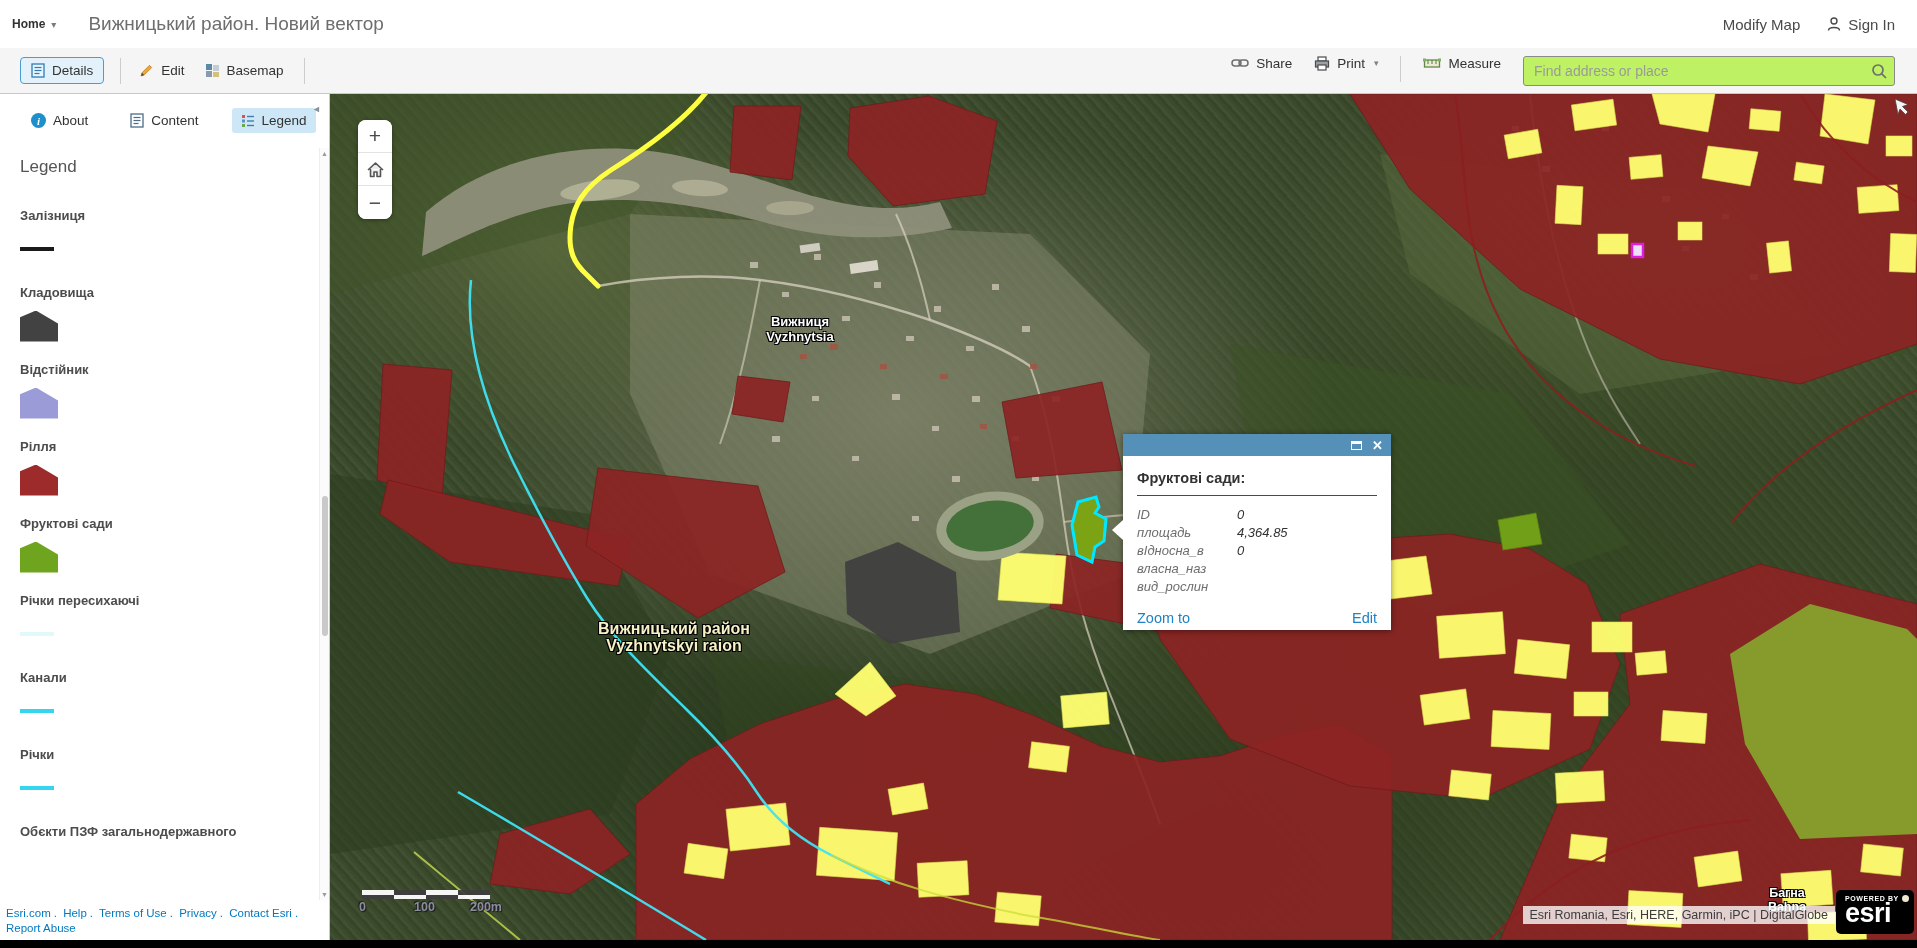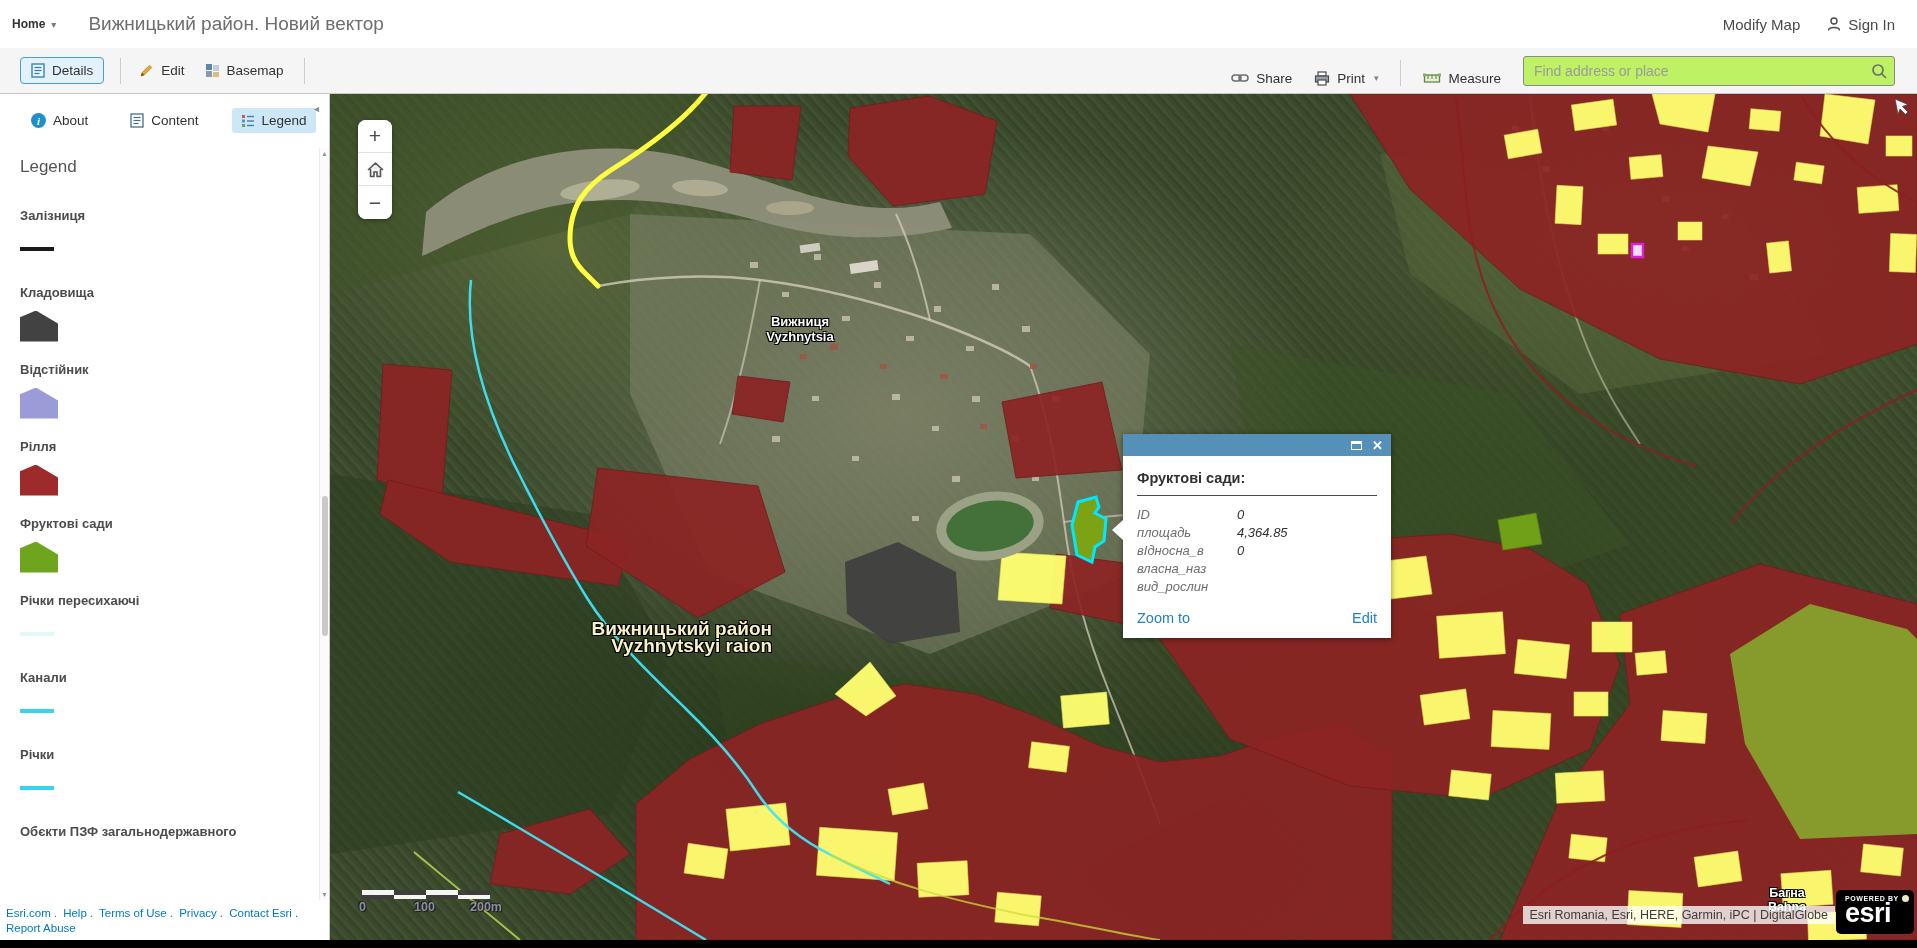--- a/index.html
+++ b/index.html
@@ -18,21 +18,21 @@
   .hdr-link { cursor:pointer; display:flex; align-items:center; gap:6px; }
 
   
   #toolbar { position:absolute; top:48px; left:0; width:100%; height:46px; background:#f5f5f5;
     border-bottom:1px solid #c9c9c9; display:flex; align-items:center; padding-left:20px; }
   .tb-btn { display:flex; align-items:center; gap:7px; font-size:13.5px; color:#323232;
     margin-right:20px; cursor:pointer; white-space:nowrap; }
   .details-btn { border:1px solid #4b9cd3; background:#e3f1fa; border-radius:4px;
     padding:5px 10px; margin-right:16px; }
   .tb-divider { width:1px; height:26px; background:#ccc; margin-right:18px; }
-  .toolbar-right { margin-left:auto; display:flex; align-items:flex-end; gap:22px; margin-right:22px; }
+  .toolbar-right { margin-left:auto; display:flex; align-items:flex-start; gap:22px; margin-right:22px; }
   .caret { font-size:9px; color:#808080; margin-left:2px; }
   .search-box { width:372px; height:30px; background:#bef264; border:1px solid #8a8a8a;
     border-radius:3px; display:flex; align-items:center; padding:0 6px 0 10px; }
   .search-box input { flex:1; border:none; outline:none; font-size:14px; color:#333;
     font-family:"Liberation Sans", sans-serif; background:transparent; }
   .search-box input::placeholder { color:#9a9a9a; }
 
   
   #left-panel { position:absolute; top:94px; left:0; width:330px; bottom:8px; background:#fff;
     border-right:1px solid #c9c9c9; }
@@ -79,21 +79,21 @@
       radial-gradient(ellipse 760px 520px at 72% 62%, rgba(48,66,30,.85), rgba(48,66,30,0) 72%),
       radial-gradient(ellipse 560px 320px at 84% 18%, rgba(84,100,55,.8), rgba(84,100,55,0) 70%),
       radial-gradient(ellipse 400px 280px at 55% 90%, rgba(34,48,24,.9), rgba(34,48,24,0) 70%),
       repeating-linear-gradient(48deg, rgba(0,0,0,.07) 0 3px, rgba(255,255,255,.03) 3px 6px, rgba(0,0,0,0) 6px 9px);
   }
   #map-canvas { position:absolute; inset:0; width:100%; height:100%; }
 
   .maplabel { position:absolute; text-align:center; font-weight:bold; color:#fff;
     text-shadow:-1px -1px 0 #000, 1px -1px 0 #000, -1px 1px 0 #000, 1px 1px 0 #000; pointer-events:none; }
   .lbl-town { left:400px; top:220px; width:140px; font-size:13px; line-height:15px; }
-  .lbl-raion { left:246px; top:526px; width:196px; font-size:19px; line-height:17px; color:#f6f1c6;text-align:right; }
+  .lbl-raion { left:246px; top:526px; width:196px; font-size:16px; line-height:17px; color:#f6f1c6; }
   .lbl-village { left:1412px; top:792px; width:90px; font-size:12.5px; line-height:14px; }
 
   .zoomctl { position:absolute; left:28px; top:26px; width:34px; background:#fff; border-radius:8px;
     box-shadow:0 1px 4px rgba(0,0,0,.4); overflow:hidden; }
   .zbtn { height:33px; display:flex; align-items:center; justify-content:center; font-size:21px;
     color:#4a4a4a; border-bottom:1px solid #e2e2e2; cursor:pointer; background:#fff; }
   .zbtn:last-child { border-bottom:none; }
 
   .scalebar { position:absolute; left:32px; bottom:26px; }
   .sb-checker { width:128px; height:9px; display:grid; grid-template-rows:repeat(2,1fr);
@@ -113,21 +113,21 @@
   .pb-dot { width:7px; height:7px; border-radius:50%; background:#efe8cf; }
   .brand { font-size:27px; font-weight:bold; line-height:26px; margin-top:-2px; letter-spacing:-.5px; }
 
   
   .popup { position:absolute; left:793px; top:340px; width:268px; background:#fff;
     box-shadow:0 1px 6px rgba(0,0,0,.45); font-size:13px; }
   .popup-titlebar { height:22px; background:#5590b8; display:flex; align-items:center;
     justify-content:flex-end; gap:10px; padding-right:8px; }
   .max-icon { width:11px; height:9px; border:1.5px solid #fff; border-top-width:3px; cursor:pointer; }
   .close-icon { color:#fff; font-size:13px; font-weight:bold; line-height:1; cursor:pointer; }
-  .popup-body { padding:10px 14px 12px; }
+  .popup-body { padding:10px 14px 4px; }
   .popup-title { font-size:14.5px; font-weight:bold; color:#323232; padding:4px 0 9px; }
   .popup-hr { border-top:1px solid #4a4a4a; margin-bottom:11px; }
   .popup-fields { display:grid; grid-template-columns:100px 1fr; row-gap:3px; color:#323232;font-style:italic; }
   .f-label { color:#6e6e6e; }
   .f-value { min-height:15px; }
   .popup-actions { margin-top:16px; display:flex; gap:28px;justify-content:space-between; }
   .popup-link { color:#1e82c4; font-size:14.5px; cursor:pointer; }
   .popup-pointer { position:absolute; left:-11px; top:86px; width:0; height:0;
     border-top:10px solid transparent; border-bottom:10px solid transparent;
     border-right:11px solid #fff; }

